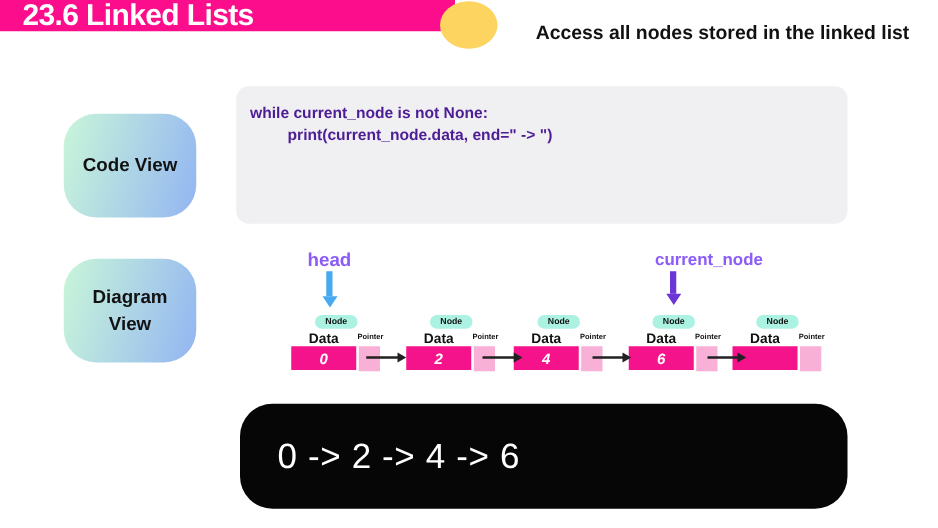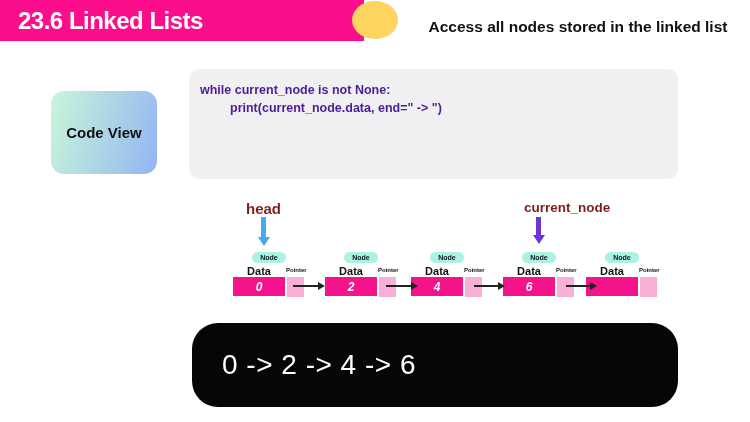--- a/index.html
+++ b/index.html
@@ -5,40 +5,40 @@
   * { margin:0; padding:0; box-sizing:border-box; }
   html,body { background:#ffffff; }
   body { font-family:"Liberation Sans", sans-serif; }
   .stage {
     position:relative; width:750px; height:422px;
     background:#ffffff; overflow:hidden;
   }
 
   
   .title-bar {
-    position:absolute; left:0; top:0; width:364px; height:41px;
+    position:absolute; left:0; top:0; width:364px; height:25px;
     background:#fb0d8b; display:flex; align-items:center;
   }
   .title-bar h1 {
     color:#ffffff; font-size:24px; font-weight:800; letter-spacing:-0.5px;
     padding-left:18px; white-space:nowrap;
   }
   .accent-circle {
     position:absolute; left:352px; top:1px; width:46px; height:38px;
     background:#fcd45f; border-radius:50%;
   }
   .subtitle {
     position:absolute; left:420px; top:18px; width:316px;
     text-align:center; font-size:15.5px; font-weight:700; color:#111111;
   }
 
   
   .side-btn {
     position:absolute; left:51px; width:106px;
-    border:none; cursor:pointer; border-radius:13px;
+    border:none; cursor:pointer; border-radius:26px;
     background:linear-gradient(105deg, #c9f6d9 0%, #93b5f2 100%);
     display:flex; align-items:center; justify-content:center;
     font-family:"Liberation Sans", sans-serif;
   }
   .side-btn span {
     font-size:15px; font-weight:700; color:#111111; text-align:center;
     line-height:1.45; padding:0 14px;
   }
   .btn-code    { top:91px;  height:83px; }
   .btn-diagram { top:207px; height:83px; }
@@ -51,21 +51,21 @@
   }
   .code-line {
     font-size:12.5px; line-height:17.8px; white-space:pre; color:#1c1c1c;
     font-weight:500;
   }
   .code-line.kw { color:#4c1d95; font-weight:700; }
   .code-line.ind { padding-left:30px; }
 
   
   .diagram { position:absolute; left:0; top:0; width:750px; height:422px; pointer-events:none; }
-  .ptr-label { position:absolute; font-weight:800; color:#7f1d1d; white-space:nowrap; }
+  .ptr-label { position:absolute; font-weight:800; color:#8b5cf6; white-space:nowrap; }
   .head-label { left:246px; top:200px; font-size:15px; }
   .current-label { left:524px; top:200px; font-size:13.5px; }
 
   .down-arrow { position:absolute; width:5px; }
   .down-arrow::after {
     content:""; position:absolute; left:-3.5px; top:100%;
     border-left:6px solid transparent; border-right:6px solid transparent;
     border-top:9px solid currentColor;
   }
   .arrow-blue   { left:261px; top:217px; height:20px; color:#47a9f1; background:#47a9f1; }
@@ -125,20 +125,23 @@
 
   <div class="title-bar">
     <h1>23.6 Linked Lists</h1>
   </div>
   <div class="accent-circle"></div>
   <div class="subtitle">Access all nodes stored in the linked list</div>
 
   <button class="side-btn btn-code">
     <span>Code View</span>
   </button>
+  <button class="side-btn btn-diagram">
+    <span>Diagram View</span>
+  </button>
 
   <section class="code-panel">
     <div class="code-line kw">while current_node is not None:</div>
     <div class="code-line kw ind">print(current_node.data, end=" -&gt; ")</div>
   </section>
 
   <section class="diagram">
 
     <div class="ptr-label head-label">head</div>
     <div class="down-arrow arrow-blue"></div>

